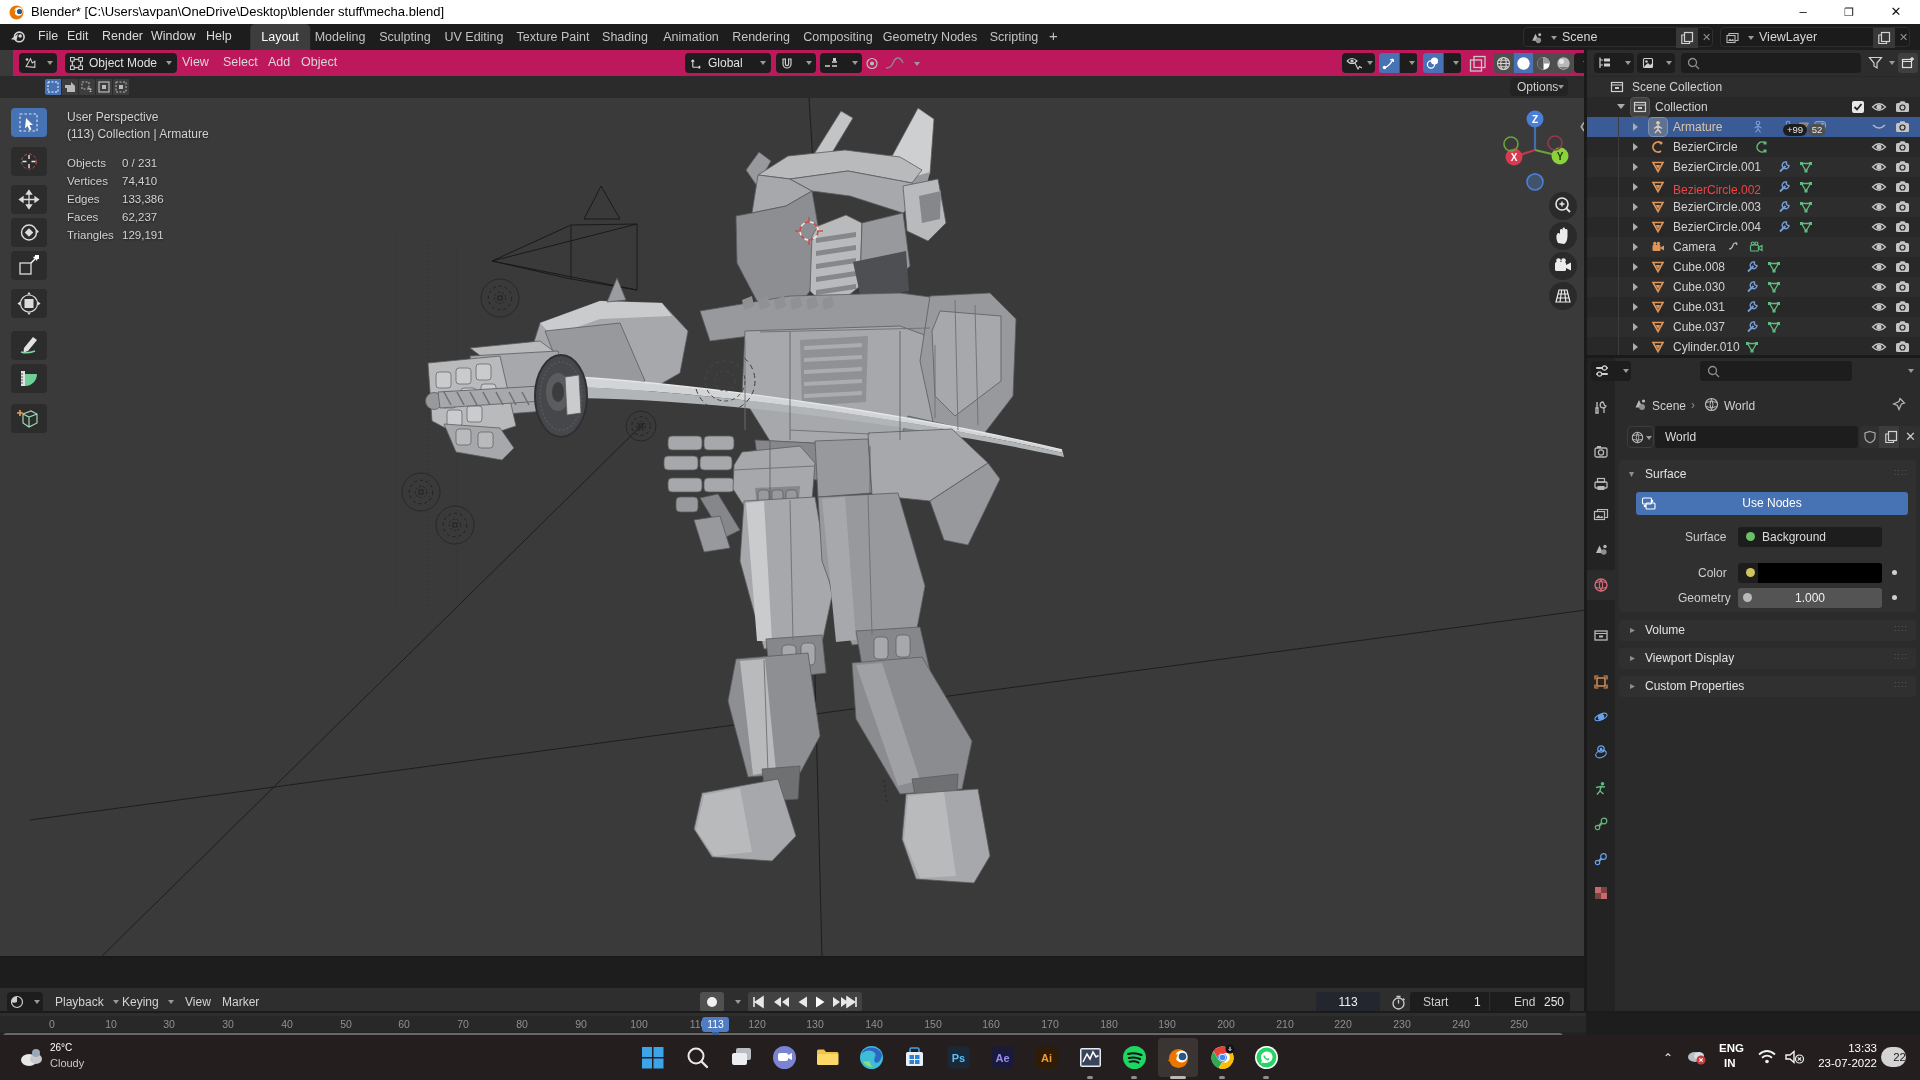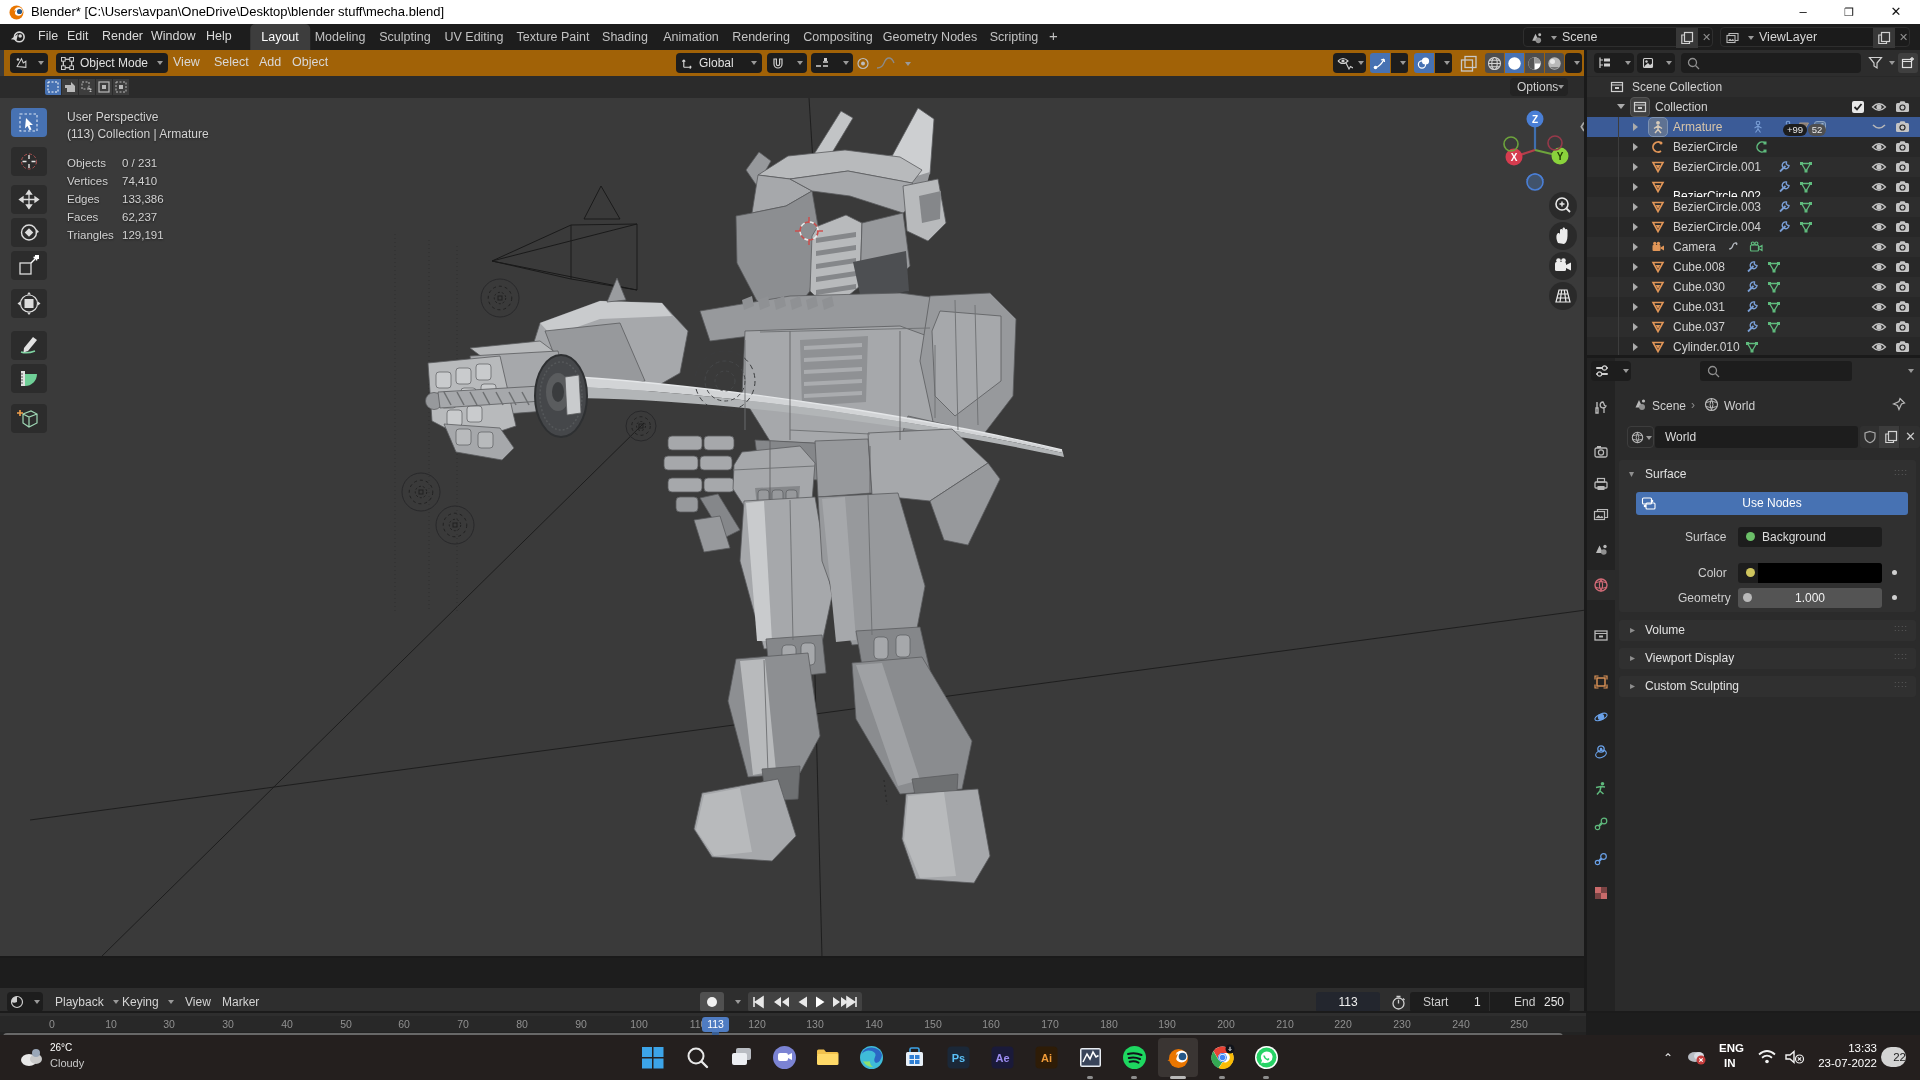--- a/index.html
+++ b/index.html
@@ -12,21 +12,21 @@
 #titlebar .ttext { position:absolute; left:31px; top:4px; }
 .winbtn { position:absolute; top:0; width:30px; height:24px; color:#111; font-size:13px; text-align:center; line-height:24px; }
 
 #topbar { position:absolute; left:0; top:24px; width:1920px; height:26px; background:#1d1d1d; color:#dadada; font-size:12.5px; }
 .menuitem { position:absolute; top:5px; }
 .wtab { position:absolute; top:0; height:26px; line-height:26px; padding:0 11px; color:#c2c2c2; }
 .wtab.active { background:#3d3d3d; border-radius:5px 5px 0 0; color:#fdfdfd; }
 .idpill { position:absolute; top:3px; height:20px; background:#1b1b1b; border:1px solid #2e2e2e; border-radius:4px; color:#d6d6d6; }
 
 #viewport { position:absolute; left:0; top:50px; width:1586px; height:908px; background:#3a3a3a; overflow:hidden; }
-#vpheader { position:absolute; left:4px; top:0; width:1586px; height:26px; background:#a16207; color:#d8d8d8; font-size:12.5px; }
+#vpheader { position:absolute; left:13px; top:0; width:1586px; height:26px; background:#be185d; color:#d8d8d8; font-size:12.5px; }
 #vptool { position:absolute; left:0; top:26px; width:1586px; height:22px; background:#2b2b2b; }
 .hmenu { position:absolute; top:5px; color:#d8d8d8; }
 .pill { position:absolute; background:#1d1d1d; border-radius:4px; color:#e0e0e0; }
 .caret { display:inline-block; width:0; height:0; border-left:3.5px solid transparent; border-right:3.5px solid transparent; border-top:4px solid #9a9a9a; vertical-align:middle; margin-left:5px; }
 
 .ovtext { position:absolute; color:#d2d2d2; font-size:11.5px; text-shadow:0 1px 2px rgba(0,0,0,.5); }
 
 .tbtn { position:absolute; left:11px; width:36px; height:29px; background:#2c2c2c; border-radius:4px; }
 .tbtn.active { background:#4772b3; }
 
@@ -758,21 +758,21 @@
             <circle cx="7.5" cy="7.5" r="1.9" fill="#c4c4c4"></circle>
           </svg>
         </div>
         <div class="orow" style="top:127px;">
           <div class="abs" style="left:31px;top:0;width:1px;height:20px;background:#3d3d3d"></div>
           <span class="abs" style="left:46px;top:6px;width:0;height:0;border-top:4px solid transparent;border-bottom:4px solid transparent;border-left:5px solid #ababab"></span>
           <svg class="abs" style="left:64px;top:3px" width="14" height="14" viewBox="0 0 14 14">
             <path d="M2 2.5 L12 2.5 L7 11.5 Z" fill="none" stroke="#e19658" stroke-width="1.6"></path>
             <path d="M4.7 5 L9.3 5 L7 9 Z" fill="#e19658"></path>
           </svg>
-          <span class="abs" style="left:86px;top:12px;color:#ffffff;line-height:14px">BezierCircle.002</span>
+          <span class="abs" style="left:86px;top:6px;color:#ef4444;line-height:14px">BezierCircle.002</span>
           <svg class="abs" style="left:190px;top:3px" width="14" height="14" viewBox="0 0 14 14">
             <path d="M9.5 2 A3.4 3.4 0 1 0 12 5.6 L10.5 5.2 L9.3 4 Z" fill="none" stroke="#7a9fd6" stroke-width="1.4"></path>
             <path d="M8.5 6 L3 11.5" stroke="#7a9fd6" stroke-width="1.8"></path>
           </svg>
           <svg class="abs" style="left:212px;top:3px" width="14" height="14" viewBox="0 0 14 14">
             <path d="M2.5 3.5 L11.5 3.5 L7 11 Z" fill="none" stroke="#5fba7d" stroke-width="1.3"></path>
             <rect x="1" y="2" width="3" height="3" fill="#5fba7d"></rect>
             <rect x="10" y="2" width="3" height="3" fill="#5fba7d"></rect>
             <rect x="5.5" y="9.5" width="3" height="3" fill="#5fba7d"></rect>
           </svg>
@@ -1183,21 +1183,21 @@
         <span class="abs" style="left:26px;top:3px;color:#e2e2e2">Volume</span>
         <span class="abs" style="right:8px;top:3px;color:#5f5f5f;letter-spacing:1px;font-size:9px">::::</span>
       </div>
       <div class="ppanel" style="top:290px;height:21px">
         <span class="abs" style="left:11px;top:4px;color:#8f8f8f;font-size:10px">▸</span>
         <span class="abs" style="left:26px;top:3px;color:#e2e2e2">Viewport Display</span>
         <span class="abs" style="right:8px;top:3px;color:#5f5f5f;letter-spacing:1px;font-size:9px">::::</span>
       </div>
       <div class="ppanel" style="top:318px;height:21px">
         <span class="abs" style="left:11px;top:4px;color:#8f8f8f;font-size:10px">▸</span>
-        <span class="abs" style="left:26px;top:3px;color:#e2e2e2">Custom Sculpting</span>
+        <span class="abs" style="left:26px;top:3px;color:#e2e2e2">Custom Properties</span>
         <span class="abs" style="right:8px;top:3px;color:#5f5f5f;letter-spacing:1px;font-size:9px">::::</span>
       </div>
     </div>
   </div>
 
   <div class="abs" style="left:1584px;top:50px;width:3px;height:962px;background:#1a1a1a;z-index:50"></div>
     <div class="abs" style="left:0;top:956px;width:1586px;height:2px;background:#1a1a1a;z-index:50"></div>
     <div class="abs" style="left:1584px;top:355px;width:336px;height:3px;background:#1a1a1a;z-index:50"></div>
     <div class="abs" style="left:0;top:1011px;width:1920px;height:2px;background:#1b1b1b;z-index:50"></div>
 

